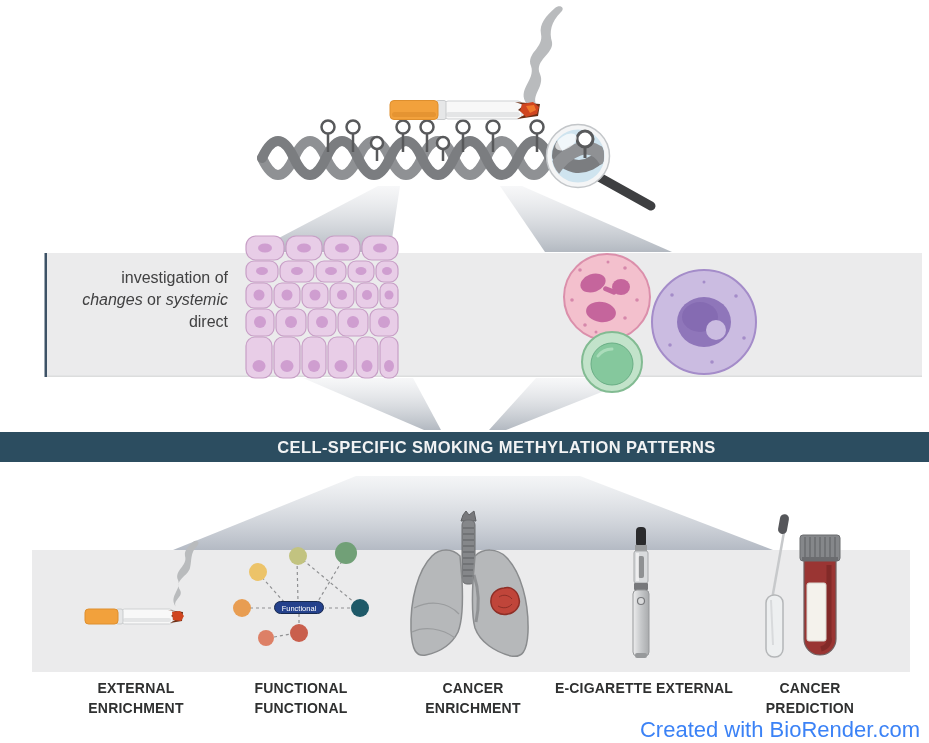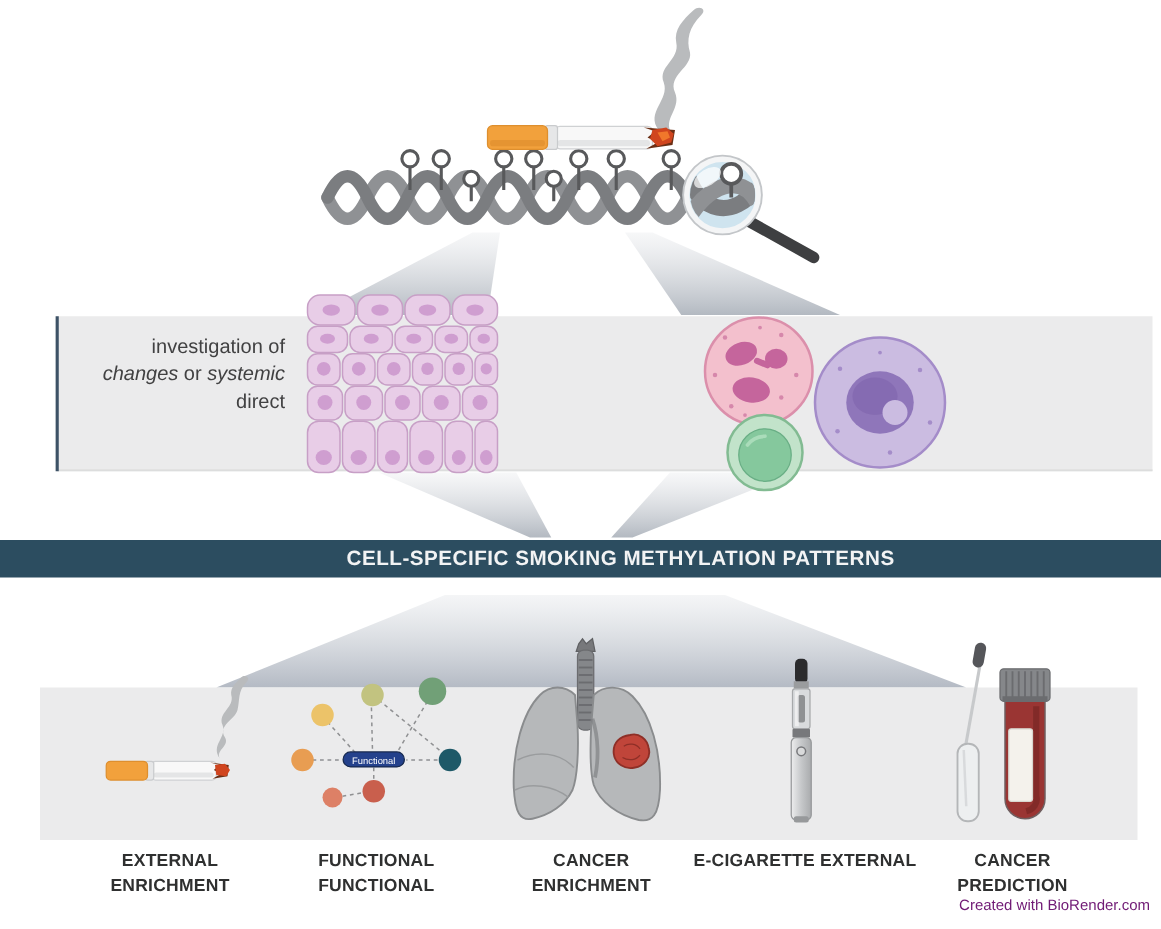--- a/index.html
+++ b/index.html
@@ -10,21 +10,21 @@
             font-size:16px;line-height:22px;color:#414142;}
   .banner{position:absolute;left:0;top:432px;width:929px;height:30px;background:#2c4d60;
           color:#f2f3f4;font-weight:bold;font-size:16.5px;letter-spacing:.4px;
           text-align:center;line-height:30px;padding-left:32px;}
   .pill{position:absolute;left:274px;top:601px;width:50px;height:13px;background:#24418c;
         border:1px solid #17294e;border-radius:8px;color:#ffffff;font-size:7.5px;
         text-align:center;line-height:13px;box-sizing:border-box;}
   .label{position:absolute;top:678px;transform:translateX(-50%);text-align:center;
          font-weight:bold;font-size:14px;line-height:20px;letter-spacing:.2px;
          color:#2f3030;white-space:nowrap;}
-  .credit{position:absolute;right:9px;top:717px;font-size:12px;color:#701a75;}
+  .credit{position:absolute;right:9px;top:717px;font-size:22px;color:#3b82f6;}
 </style>
 </head>
 <body>
 
 <div class="canvas">
 
 <svg width="929" height="743" viewBox="0 0 929 743">
   <defs>
     <linearGradient id="fun" x1="0" y1="0" x2="0" y2="1">
       <stop offset="0" stop-color="#f0f1f3" stop-opacity="0.55"></stop>

